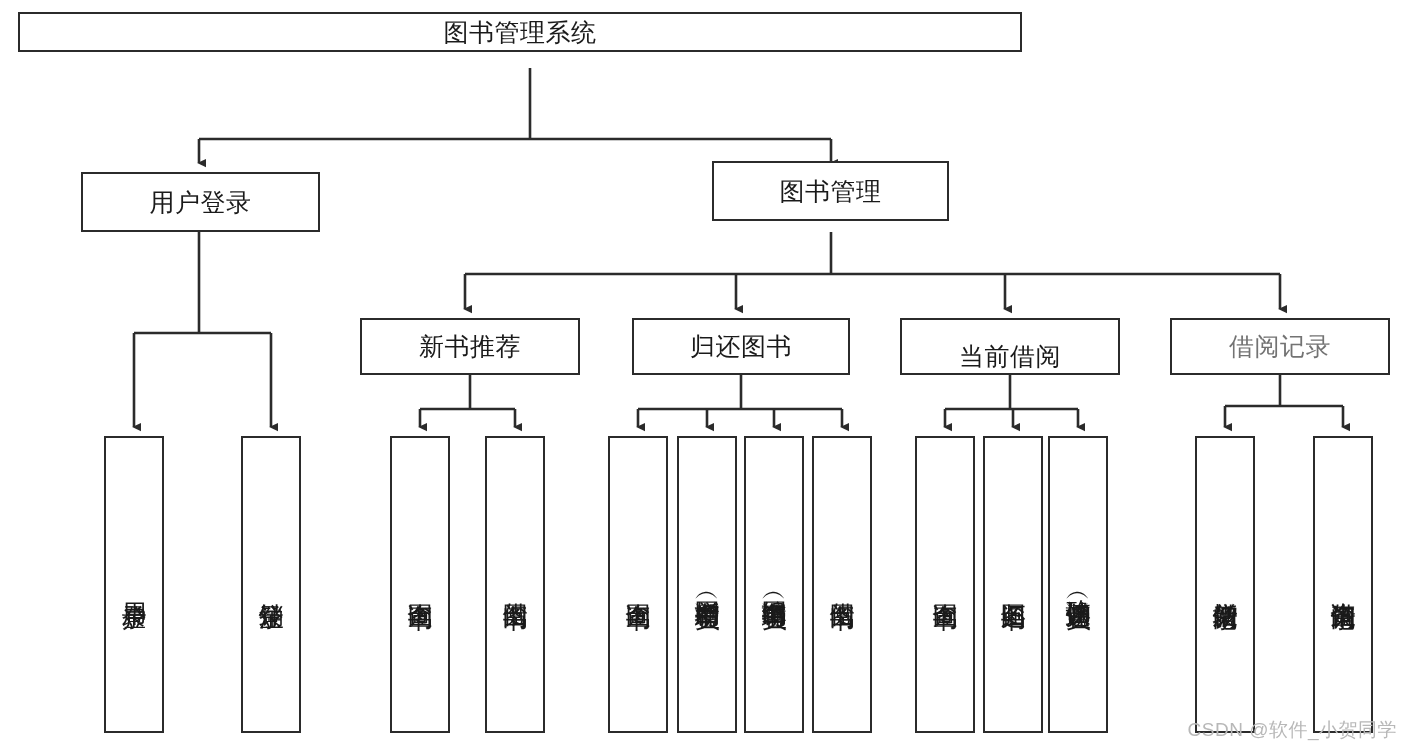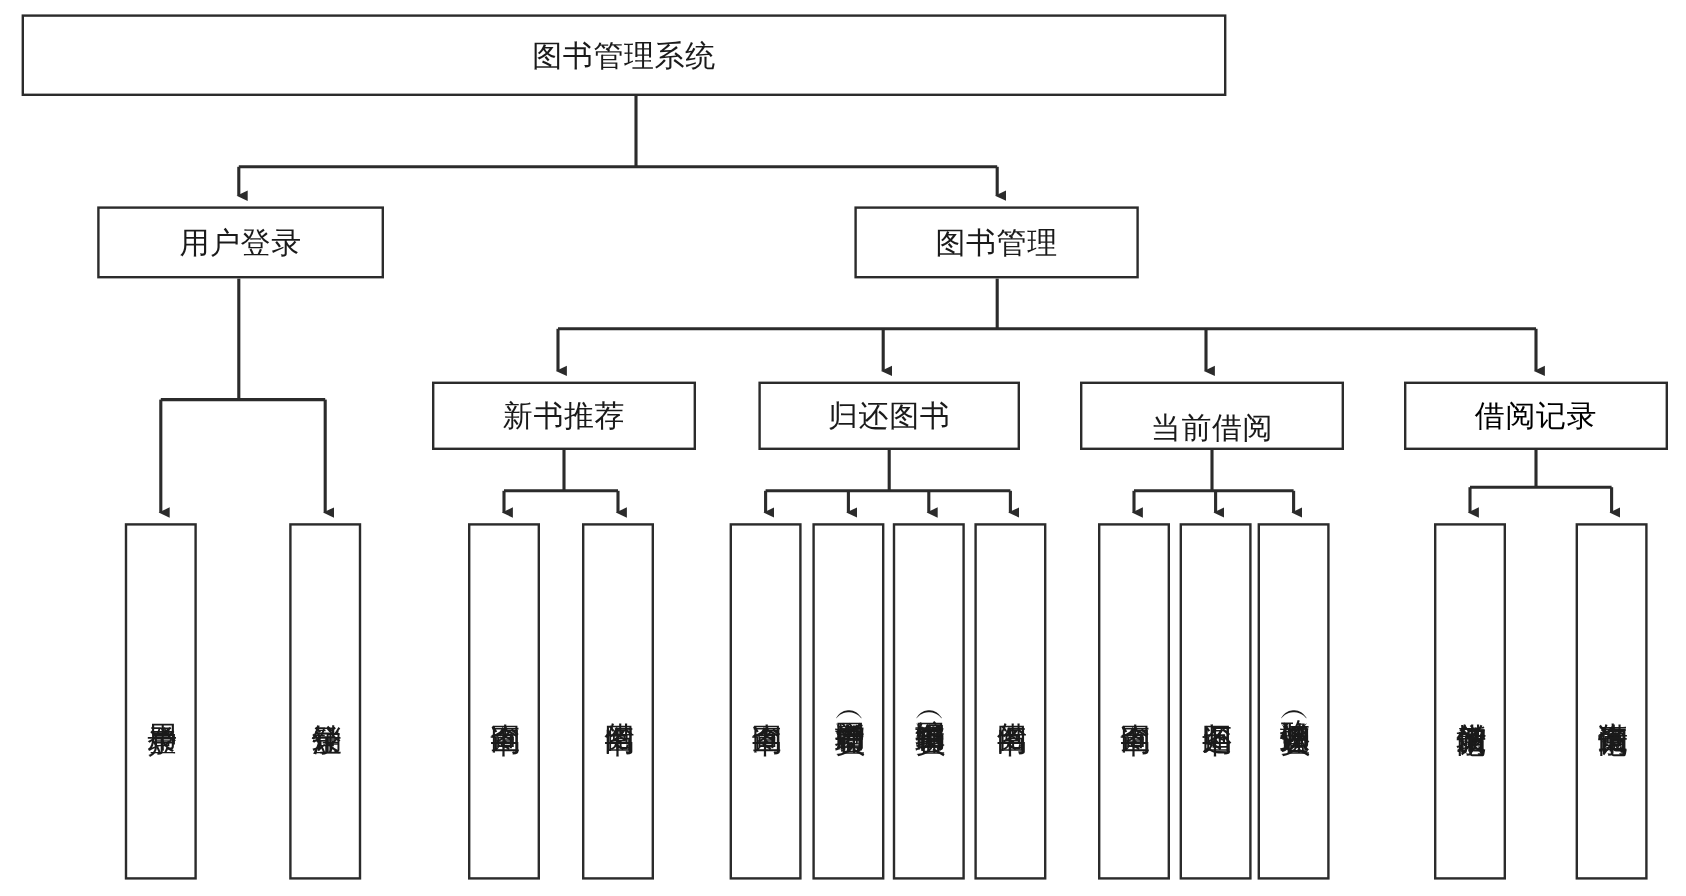--- a/index.html
+++ b/index.html
@@ -120,39 +120,39 @@
       <path d="M 1078 409 L 1078 427" marker-end="url(#arrow)"></path>
 
       <path d="M 1280 375 L 1280 406"></path>
       <path d="M 1225 406 L 1343 406"></path>
       <path d="M 1225 406 L 1225 427" marker-end="url(#arrow)"></path>
       <path d="M 1343 406 L 1343 427" marker-end="url(#arrow)"></path>
     </g>
   </svg>
 
   <div id="nodes">
-      <div class="node horiz" style="left: 18px; top: 12px; width: 1004px; height: 68px; border-color: rgb(43, 43, 43); background: rgb(255, 255, 255); color: rgb(26, 26, 26);">
+      <div class="node horiz" style="left: 18px; top: 12px; width: 1004px; height: 40px; border-color: rgb(43, 43, 43); background: rgb(255, 255, 255); color: rgb(26, 26, 26);">
         <span class="hlabel">图书管理系统</span>
       </div>
       <div class="node horiz" style="left: 81px; top: 172px; width: 239px; height: 60px; border-color: rgb(43, 43, 43); background: rgb(255, 255, 255); color: rgb(26, 26, 26);">
         <span class="hlabel">用户登录</span>
       </div>
-      <div class="node horiz" style="left: 712px; top: 172px; width: 237px; height: 60px; border-color: rgb(43, 43, 43); background: rgb(255, 255, 255); color: rgb(26, 26, 26);">
+      <div class="node horiz" style="left: 712px; top: 161px; width: 237px; height: 60px; border-color: rgb(43, 43, 43); background: rgb(255, 255, 255); color: rgb(26, 26, 26);">
         <span class="hlabel">图书管理</span>
       </div>
       <div class="node horiz" style="left: 360px; top: 318px; width: 220px; height: 57px; border-color: rgb(43, 43, 43); background: rgb(255, 255, 255); color: rgb(26, 26, 26);">
         <span class="hlabel">新书推荐</span>
       </div>
       <div class="node horiz" style="left: 632px; top: 318px; width: 218px; height: 57px; border-color: rgb(43, 43, 43); background: rgb(255, 255, 255); color: rgb(26, 26, 26);">
         <span class="hlabel">归还图书</span>
       </div>
       <div class="node horiz" style="left: 900px; top: 318px; width: 220px; height: 57px; border-color: rgb(43, 43, 43); background: rgb(255, 255, 255); color: rgb(26, 26, 26); align-items: flex-end;">
         <span class="hlabel">当前借阅</span>
       </div>
-      <div class="node horiz" style="left: 1170px; top: 318px; width: 220px; height: 57px; border-color: rgb(43, 43, 43); background: rgb(255, 255, 255); color: #000000;">
+      <div class="node horiz" style="left: 1170px; top: 318px; width: 220px; height: 57px; border-color: rgb(43, 43, 43); background: rgb(255, 255, 255); color: #737373;">
         <span class="hlabel">借阅记录</span>
       </div>
       <div class="node vert center" style="left: 104px; top: 436px; width: 60px; height: 297px; border-color: rgb(43, 43, 43); background: rgb(255, 255, 255); color: rgb(26, 26, 26);">
         <span class="vlabel">用户登录</span>
       </div>
       <div class="node vert center" style="left: 241px; top: 436px; width: 60px; height: 297px; border-color: rgb(43, 43, 43); background: rgb(255, 255, 255); color: rgb(26, 26, 26);">
         <span class="vlabel">注销登录</span>
       </div>
       <div class="node vert center" style="left: 390px; top: 436px; width: 60px; height: 297px; border-color: rgb(43, 43, 43); background: rgb(255, 255, 255); color: rgb(26, 26, 26);">
         <span class="vlabel">查询图书</span>
@@ -182,13 +182,14 @@
         <span class="vlabel">确认归还（管理员）</span>
       </div>
       <div class="node vert center" style="left: 1195px; top: 436px; width: 60px; height: 297px; border-color: rgb(43, 43, 43); background: rgb(255, 255, 255); color: rgb(26, 26, 26);">
         <span class="vlabel">新增借阅记录</span>
       </div>
       <div class="node vert center" style="left: 1313px; top: 436px; width: 60px; height: 297px; border-color: rgb(43, 43, 43); background: rgb(255, 255, 255); color: rgb(26, 26, 26);">
         <span class="vlabel">查询借阅记录</span>
       </div>
     </div>
 
+  <div id="watermark">CSDN @软件_小贺同学</div>
 </div>
 
 </body></html>

